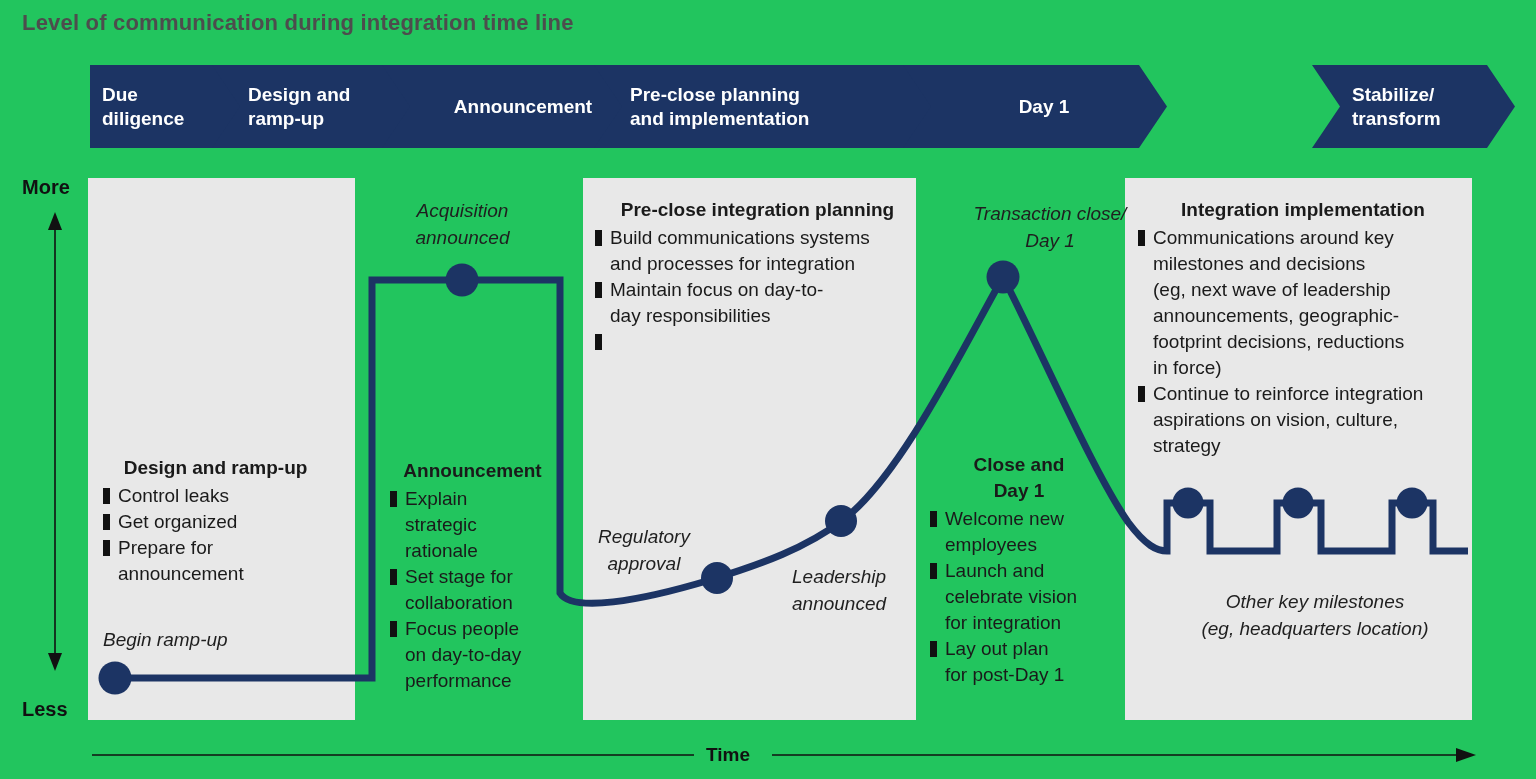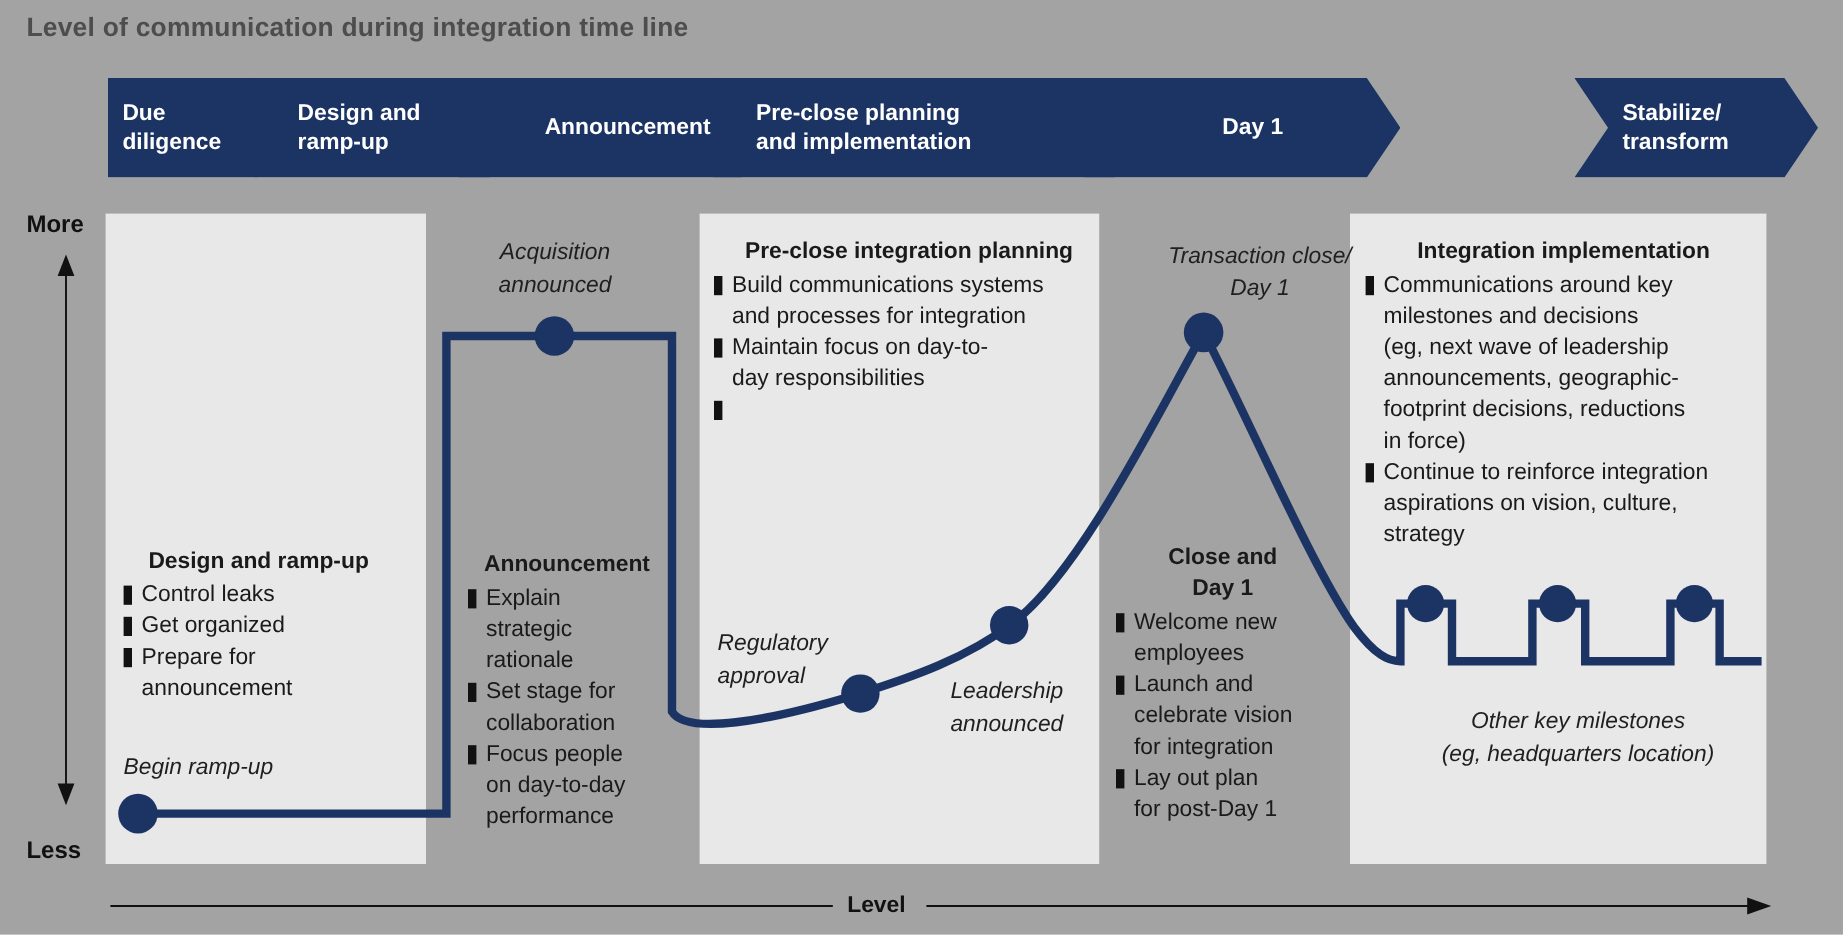--- a/index.html
+++ b/index.html
@@ -1,17 +1,17 @@
 <!DOCTYPE html>
 <html><head>
 <meta charset="utf-8">
 <style>
   html,body{margin:0;padding:0;background:#fff;}
   .stage{
-    position:relative;width:1536px;height:779px;background:#a3a3a3;
+    position:relative;width:1536px;height:779px;background:#22c55e;
     font-family:"Liberation Sans",sans-serif;color:#1a1a1a;overflow:hidden;
   }
   .title{
     position:absolute;left:22px;top:10px;font-size:22px;font-weight:bold;color:#4d4d4d;
     letter-spacing:.2px;
   }
   
   .chev{
     position:absolute;top:65px;height:83px;background:#1c3464;color:#fff;
     font-size:19px;font-weight:bold;line-height:24px;display:flex;align-items:center;
@@ -27,21 +27,21 @@
   .time-label{position:absolute;left:706px;top:744px;font-size:19px;font-weight:bold;color:#111;}
   
   .overlay{position:absolute;left:0;top:0;}
   
   .block{position:absolute;font-size:19px;line-height:26px;color:#1a1a1a;}
   .block-h{font-weight:bold;white-space:pre-line;margin:0 0 2px 0;text-align:center;}
   .bullet{display:flex;align-items:flex-start;}
   .bullet .mk{flex:none;width:7px;height:16px;background:#111;margin:5px 8px 0 0;}
   .bullet .tx{white-space:pre-line;}
   .milestone{position:absolute;font-size:19px;line-height:27px;font-style:italic;
-    color:#1f1f1f;white-space:pre-line;}
+    color:#1f1f1f;white-space:pre-line;text-align:center;}
   .milestone.center{text-align:center;}
 </style>
 </head>
 <body>
 
 <div class="stage">
 
   <div class="title">Level of communication during integration time line</div>
 
   <div class="panel" style="left:88px;width:267px;"></div>
@@ -87,21 +87,21 @@
     <circle cx="115" cy="678" r="16.5" fill="#1c3464"></circle>
     <circle cx="462" cy="280" r="16.5" fill="#1c3464"></circle>
     <circle cx="717" cy="578" r="16" fill="#1c3464"></circle>
     <circle cx="841" cy="521" r="16" fill="#1c3464"></circle>
     <circle cx="1003" cy="277" r="16.5" fill="#1c3464"></circle>
     <circle cx="1188" cy="503" r="15.5" fill="#1c3464"></circle>
     <circle cx="1298" cy="503" r="15.5" fill="#1c3464"></circle>
     <circle cx="1412" cy="503" r="15.5" fill="#1c3464"></circle>
   </svg>
 
-  <div class="time-label">Level</div>
+  <div class="time-label">Time</div>
 
   <div class="block" style="left:103px;top:455px;width:225px;">
     <div class="block-h">Design and ramp-up</div>
     <div class="bullet">
         <span class="mk"></span>
         <span class="tx">Control leaks</span>
       </div>
     <div class="bullet">
         <span class="mk"></span>
         <span class="tx">Get organized</span>

